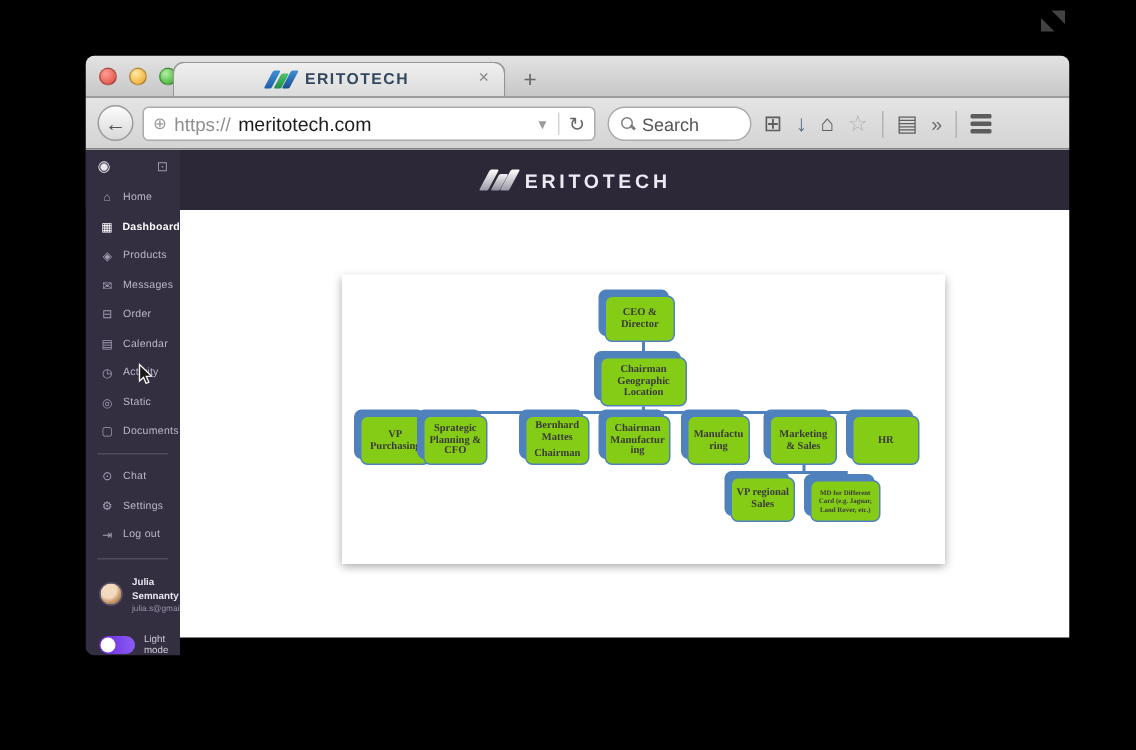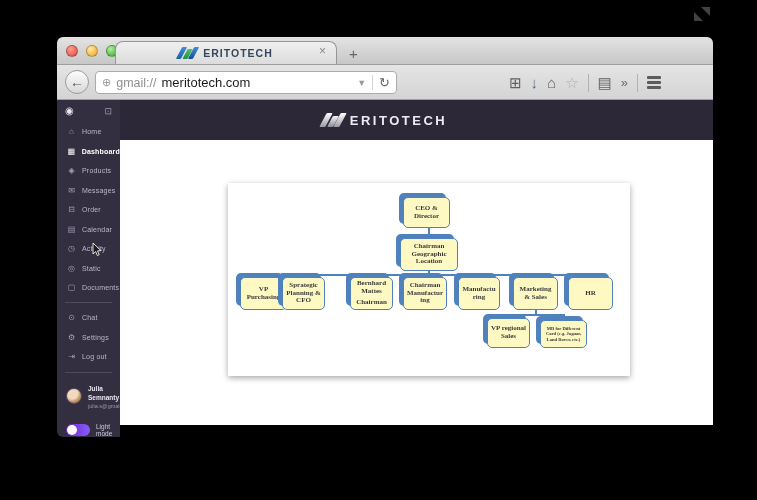--- a/index.html
+++ b/index.html
@@ -101,21 +101,21 @@
   .toggle { width:24px; height:12px; border-radius:6px; background:linear-gradient(90deg,#6d28d9,#8b5cf6);
             position:relative; flex:0 0 24px; }
   .toggle .knob { position:absolute; left:1px; top:1px; width:10px; height:10px; border-radius:50%; background:#fff; }
   .sb-toggle .lb { font-size:6.5px; color:#cfcbdb; }
 
   .main { position:absolute; left:63px; top:40px; width:593px; height:285px; background:#fff; }
 
   
   .orgwrap { position:absolute; left:108px; top:43px; width:402px; height:193px; background:#fff;
              box-shadow:0 2px 6px rgba(0,0,0,.35); }
-  .onode { position:absolute; background:#fef9c3; border:1.5px solid #4f81bd; border-radius:5px;
+  .onode { position:absolute; background:#84cc16; border:1.5px solid #4f81bd; border-radius:5px;
            box-shadow:-4px -4px 0 #4f81bd; display:flex; flex-direction:column; align-items:center; justify-content:center;
            text-align:center; font-family:"Liberation Serif", serif; font-weight:bold; color:#3a3a3a;
            font-size:7px; line-height:1.12; padding:1px 2px; overflow-wrap:anywhere; }
   .onode .sub { margin-top:3px; }
   .oline { position:absolute; background:#4f81bd; }
 
   
   .cursor { position:absolute; left:35px; top:142px; z-index:50; }
 </style>
 </head>
@@ -143,26 +143,30 @@
       <span class="tab-title">ERITOTECH</span>
       <span class="tab-close">×</span>
     </div>
     <span class="newtab">+</span>
   </div>
 
   <div class="toolbar">
     <div class="back-btn">←</div>
     <div class="urlbar">
       <span class="globe">⊕</span>
-      <span class="url-scheme">gmail://</span>
+      <span class="url-scheme">https://</span>
       <span class="url-host">meritotech.com</span>
       <span class="url-right">
         <span class="url-dd">▼</span>
         <span class="url-reload">↻</span>
       </span>
+    </div>
+    <div class="searchbar">
+      <span class="mag"></span>
+      <input placeholder="Search" style="">
     </div>
     <div class="tb-icons">
         <span class="tb-ic">⊞</span>
         <span class="tb-ic download">↓</span>
         <span class="tb-ic">⌂</span>
         <span class="tb-ic star">☆</span>
         <span class="tb-sep"></span>
         <span class="tb-ic">▤</span>
         <span class="tb-ic chev">»</span>
         <span class="tb-sep"></span>

